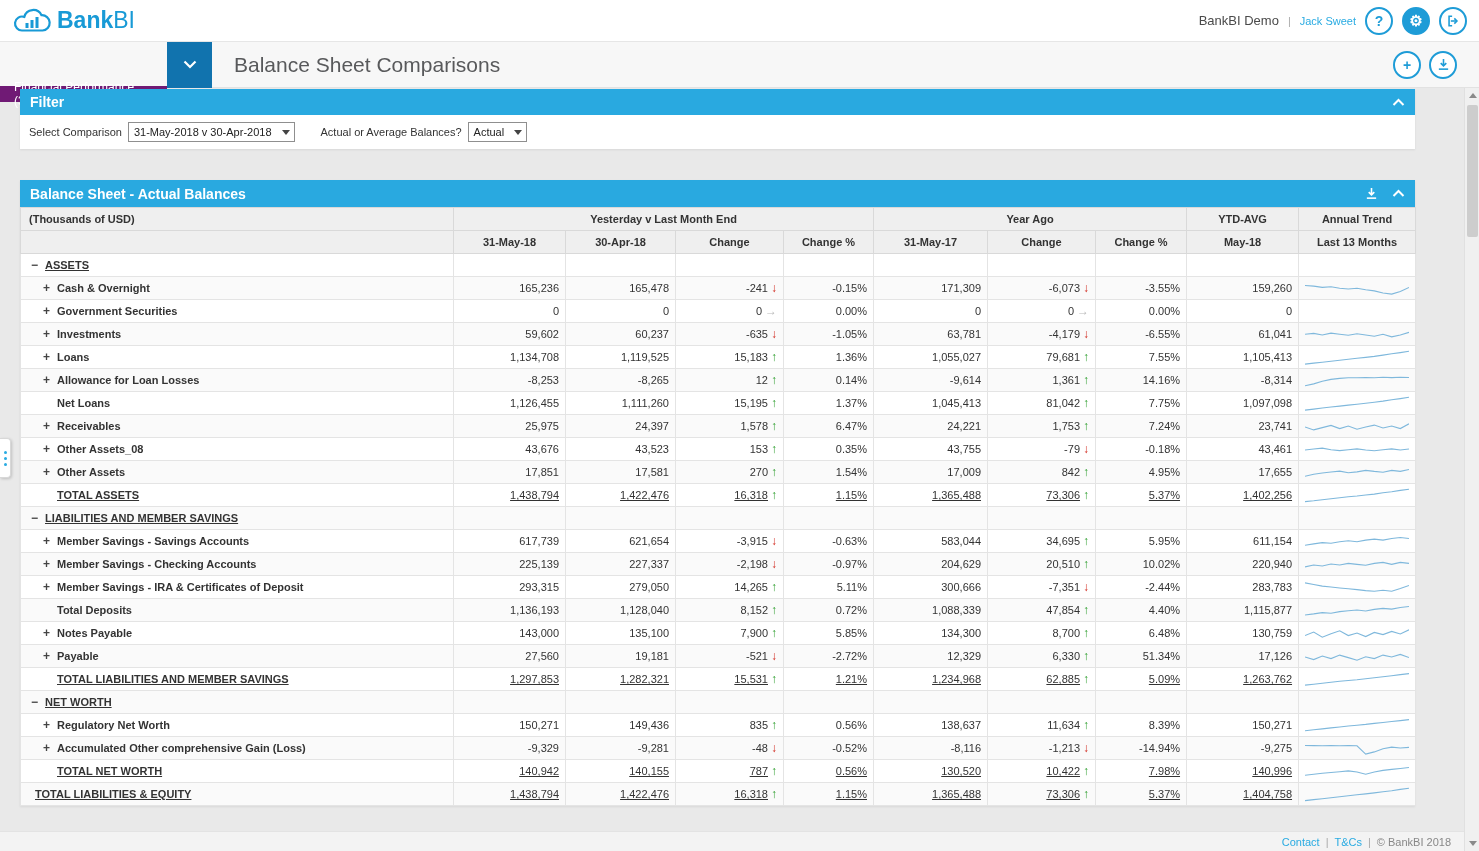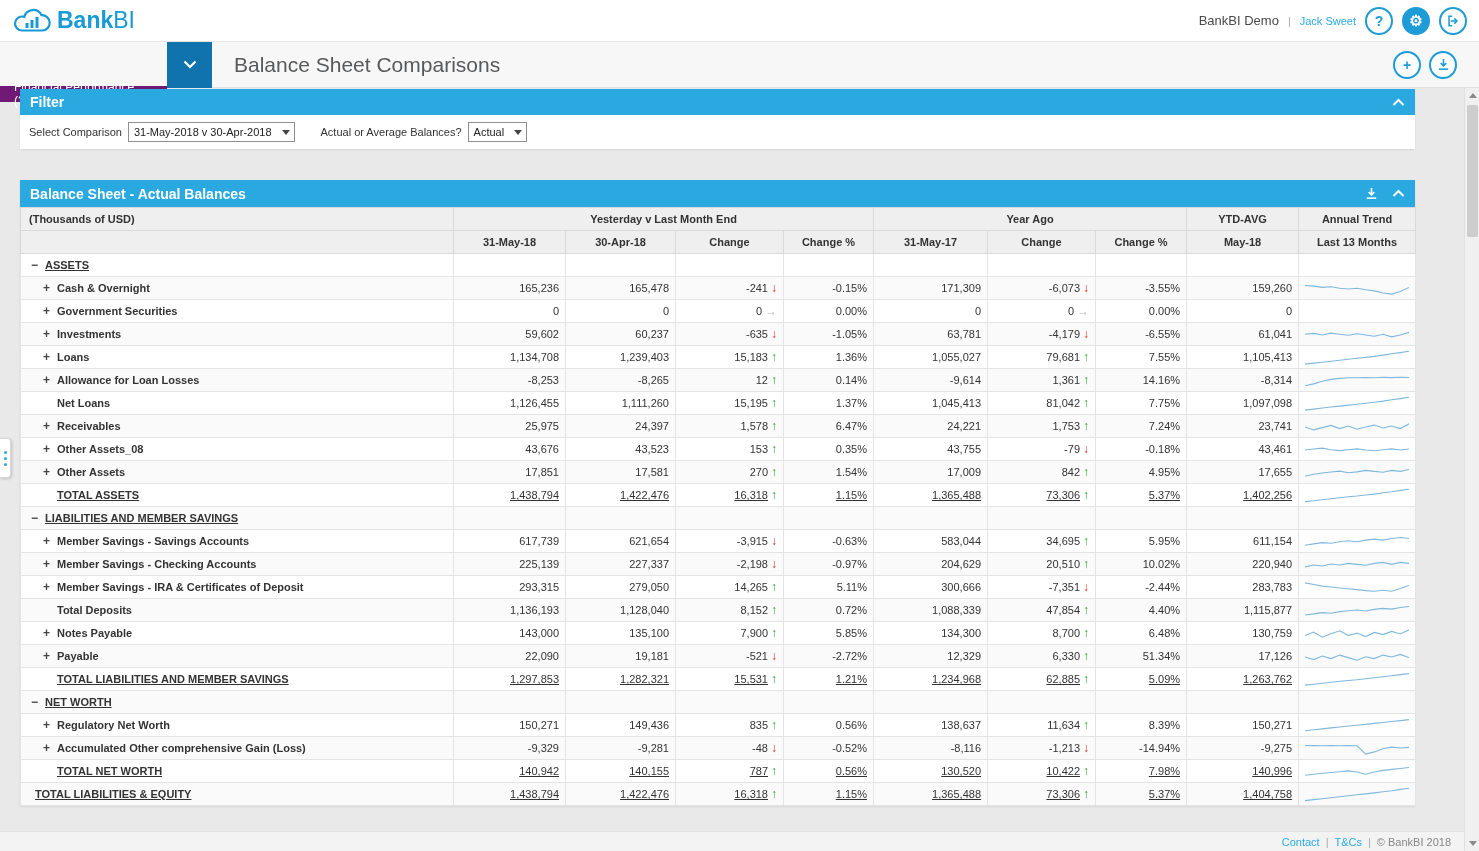--- a/index.html
+++ b/index.html
@@ -307,21 +307,21 @@
             <td class="c-num"><span class="val">61,041</span></td>
             <td class="c-trend">
               <svg width="104" height="20">
                 <polyline points="0.0,9.2 8.7,8.4 17.3,10.0 26.0,8.1 34.7,9.2 43.3,10.3 52.0,8.7 60.7,10.0 69.3,11.3 78.0,9.2 86.7,11.9 95.3,10.0 104.0,7.4" fill="none" stroke="#7FB8DC" stroke-width="1.1"></polyline>
               </svg>
             </td>
           </tr>
           <tr class="r-item">
             <td class="c-label"><span class="expand">+</span><span class="lbl">Loans</span></td>
             <td class="c-num"><span class="val">1,134,708</span></td>
-            <td class="c-num"><span class="val">1,239,403</span></td>
+            <td class="c-num"><span class="val">1,119,525</span></td>
             <td class="c-num"><span class="val">15,183</span><span class="arr up">↑</span></td>
             <td class="c-num"><span class="val">1.36%</span></td>
             <td class="c-num"><span class="val">1,055,027</span></td>
             <td class="c-num"><span class="val">79,681</span><span class="arr up">↑</span></td>
             <td class="c-num"><span class="val">7.55%</span></td>
             <td class="c-num"><span class="val">1,105,413</span></td>
             <td class="c-trend">
               <svg width="104" height="20">
                 <polyline points="0.0,16.1 8.7,15.1 17.3,14.2 26.0,13.2 34.7,12.2 43.3,11.3 52.0,10.3 60.7,9.4 69.3,8.4 78.0,7.1 86.7,5.8 95.3,4.6 104.0,3.3" fill="none" stroke="#7FB8DC" stroke-width="1.1"></polyline>
               </svg>
@@ -510,21 +510,21 @@
             <td class="c-num"><span class="val">6.48%</span></td>
             <td class="c-num"><span class="val">130,759</span></td>
             <td class="c-trend">
               <svg width="104" height="20">
                 <polyline points="0.0,11.6 8.7,8.1 17.3,13.2 26.0,9.7 34.7,6.8 43.3,11.6 52.0,9.0 60.7,12.6 69.3,8.4 78.0,10.6 86.7,7.4 95.3,10.0 104.0,5.8" fill="none" stroke="#7FB8DC" stroke-width="1.1"></polyline>
               </svg>
             </td>
           </tr>
           <tr class="r-item alt">
             <td class="c-label"><span class="expand">+</span><span class="lbl">Payable</span></td>
-            <td class="c-num"><span class="val">22,090</span></td>
+            <td class="c-num"><span class="val">27,560</span></td>
             <td class="c-num"><span class="val">19,181</span></td>
             <td class="c-num"><span class="val">-521</span><span class="arr down">↓</span></td>
             <td class="c-num"><span class="val">-2.72%</span></td>
             <td class="c-num"><span class="val">12,329</span></td>
             <td class="c-num"><span class="val">6,330</span><span class="arr up">↑</span></td>
             <td class="c-num"><span class="val">51.34%</span></td>
             <td class="c-num"><span class="val">17,126</span></td>
             <td class="c-trend">
               <svg width="104" height="20">
                 <polyline points="0.0,10.0 8.7,12.6 17.3,9.0 26.0,11.6 34.7,8.1 43.3,10.6 52.0,13.2 60.7,9.7 69.3,11.6 78.0,8.1 86.7,10.0 95.3,7.4 104.0,10.6" fill="none" stroke="#7FB8DC" stroke-width="1.1"></polyline>

